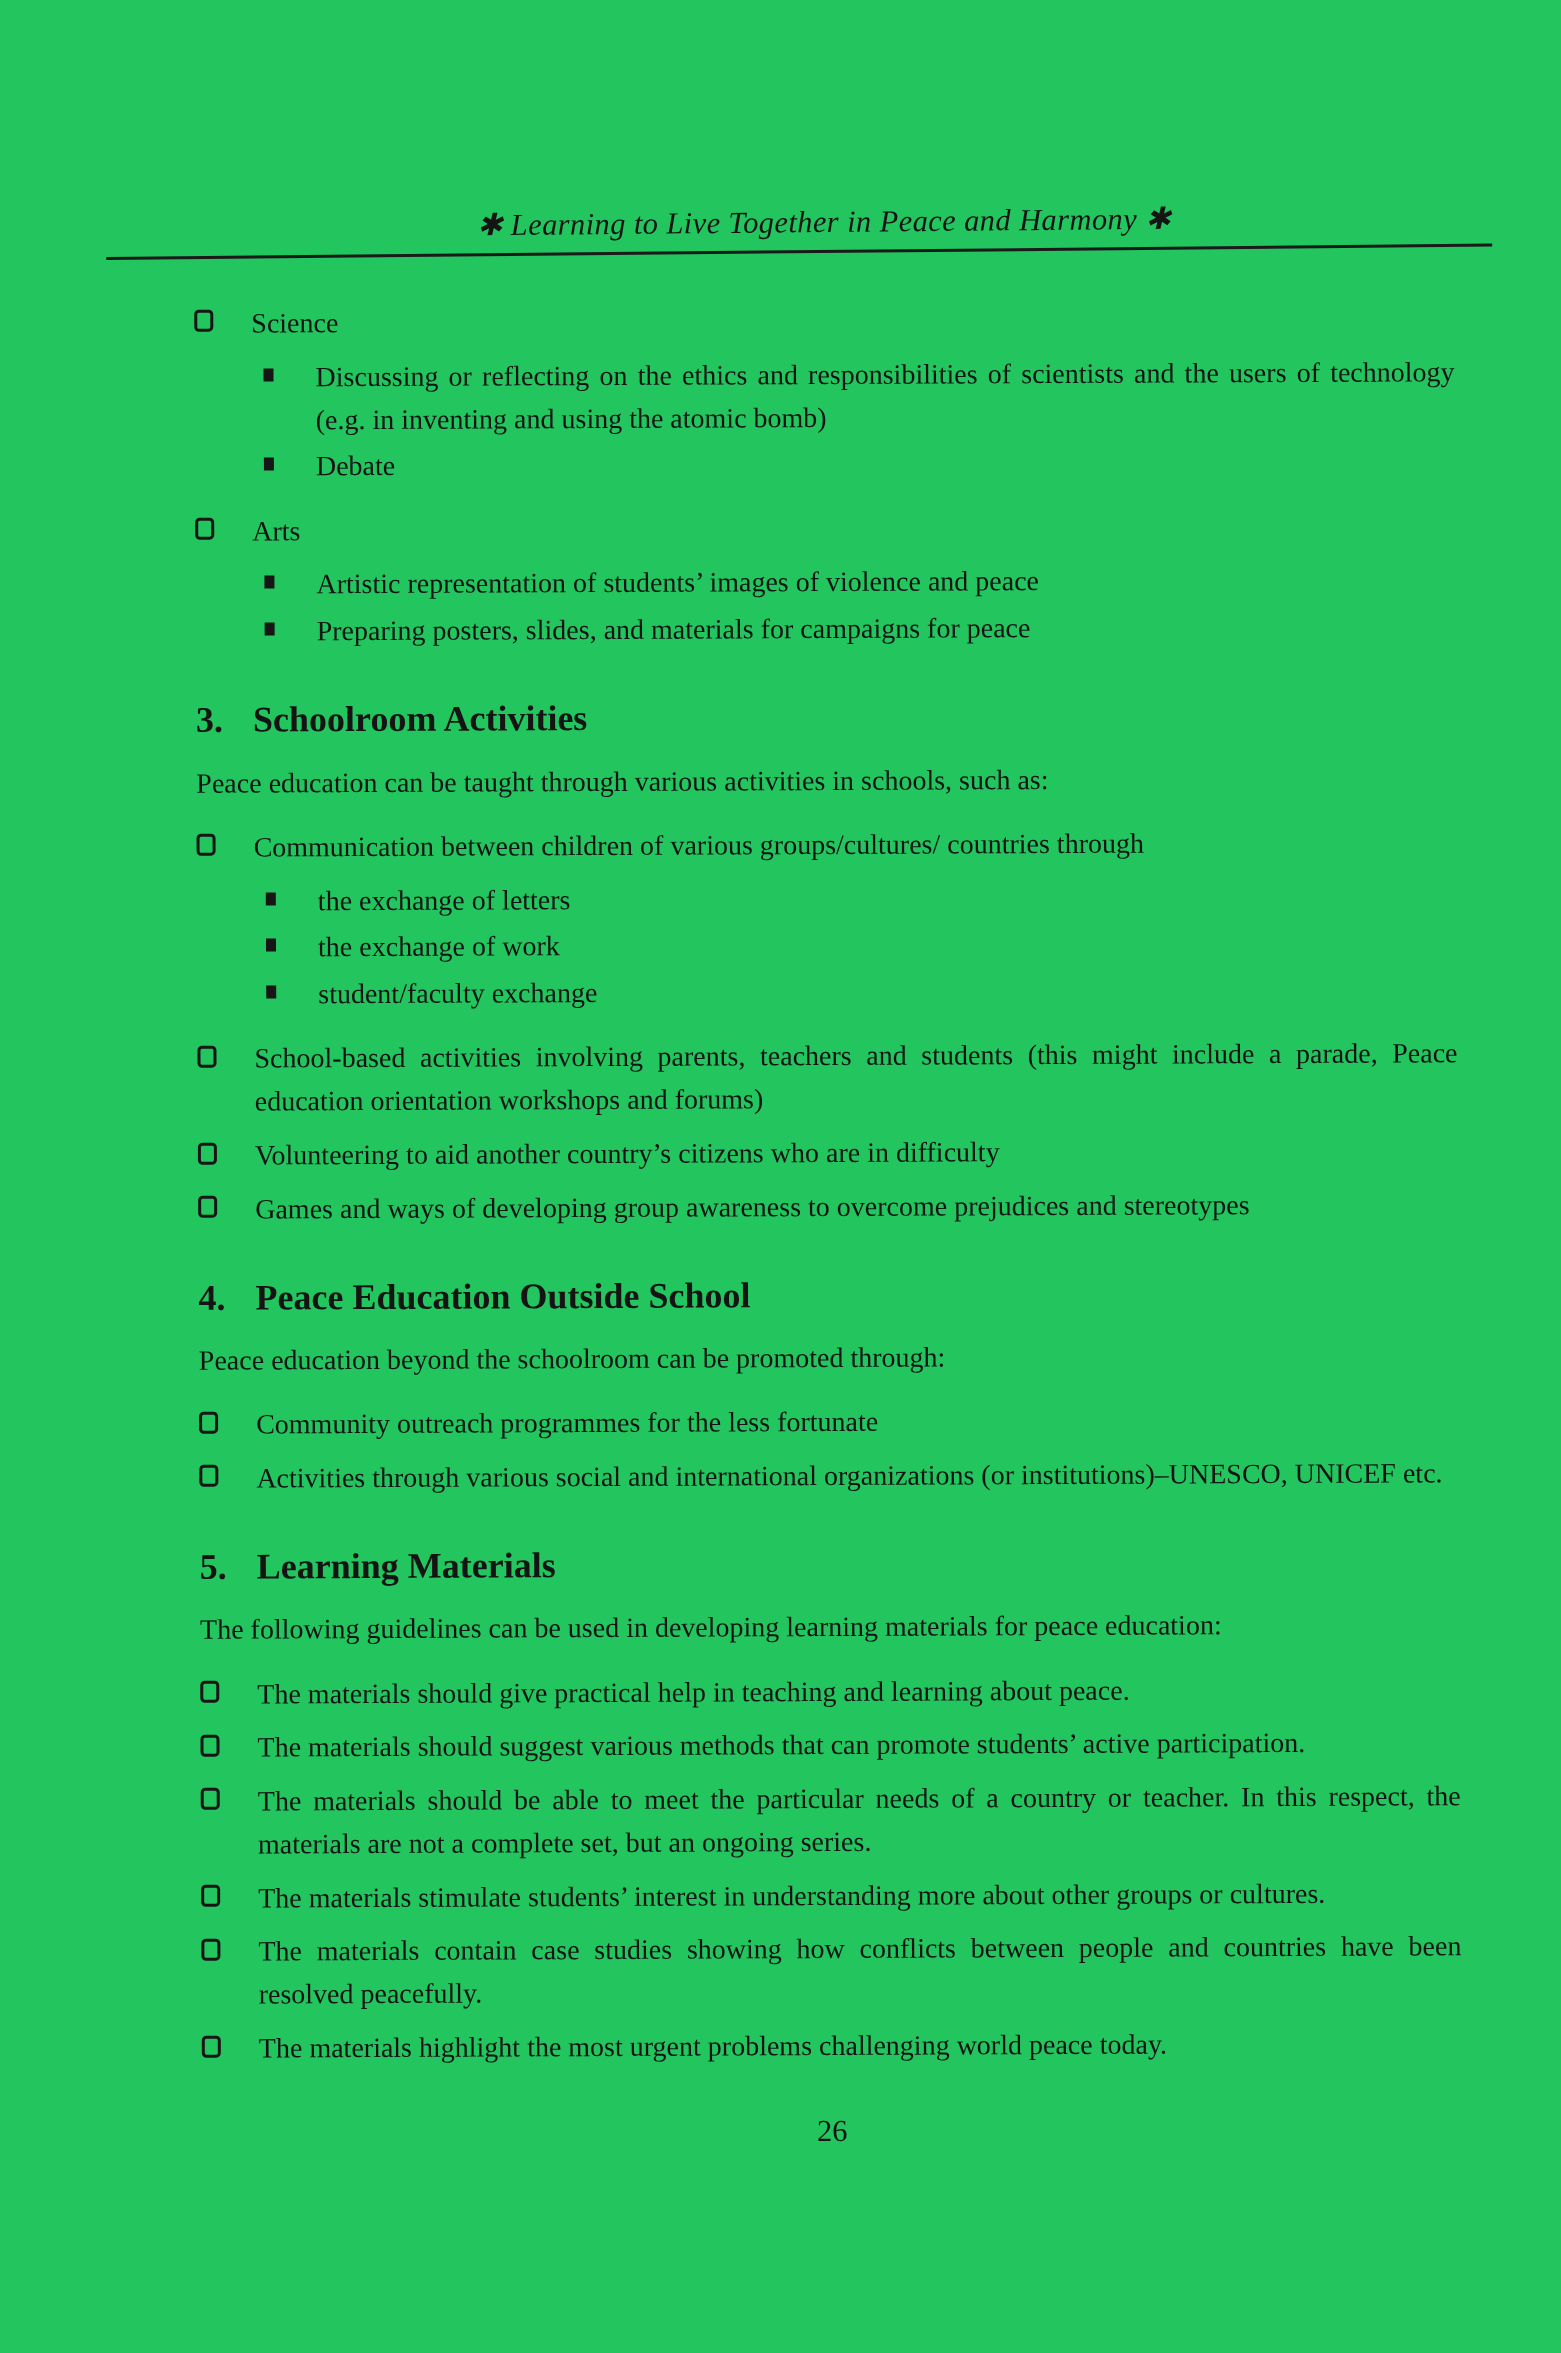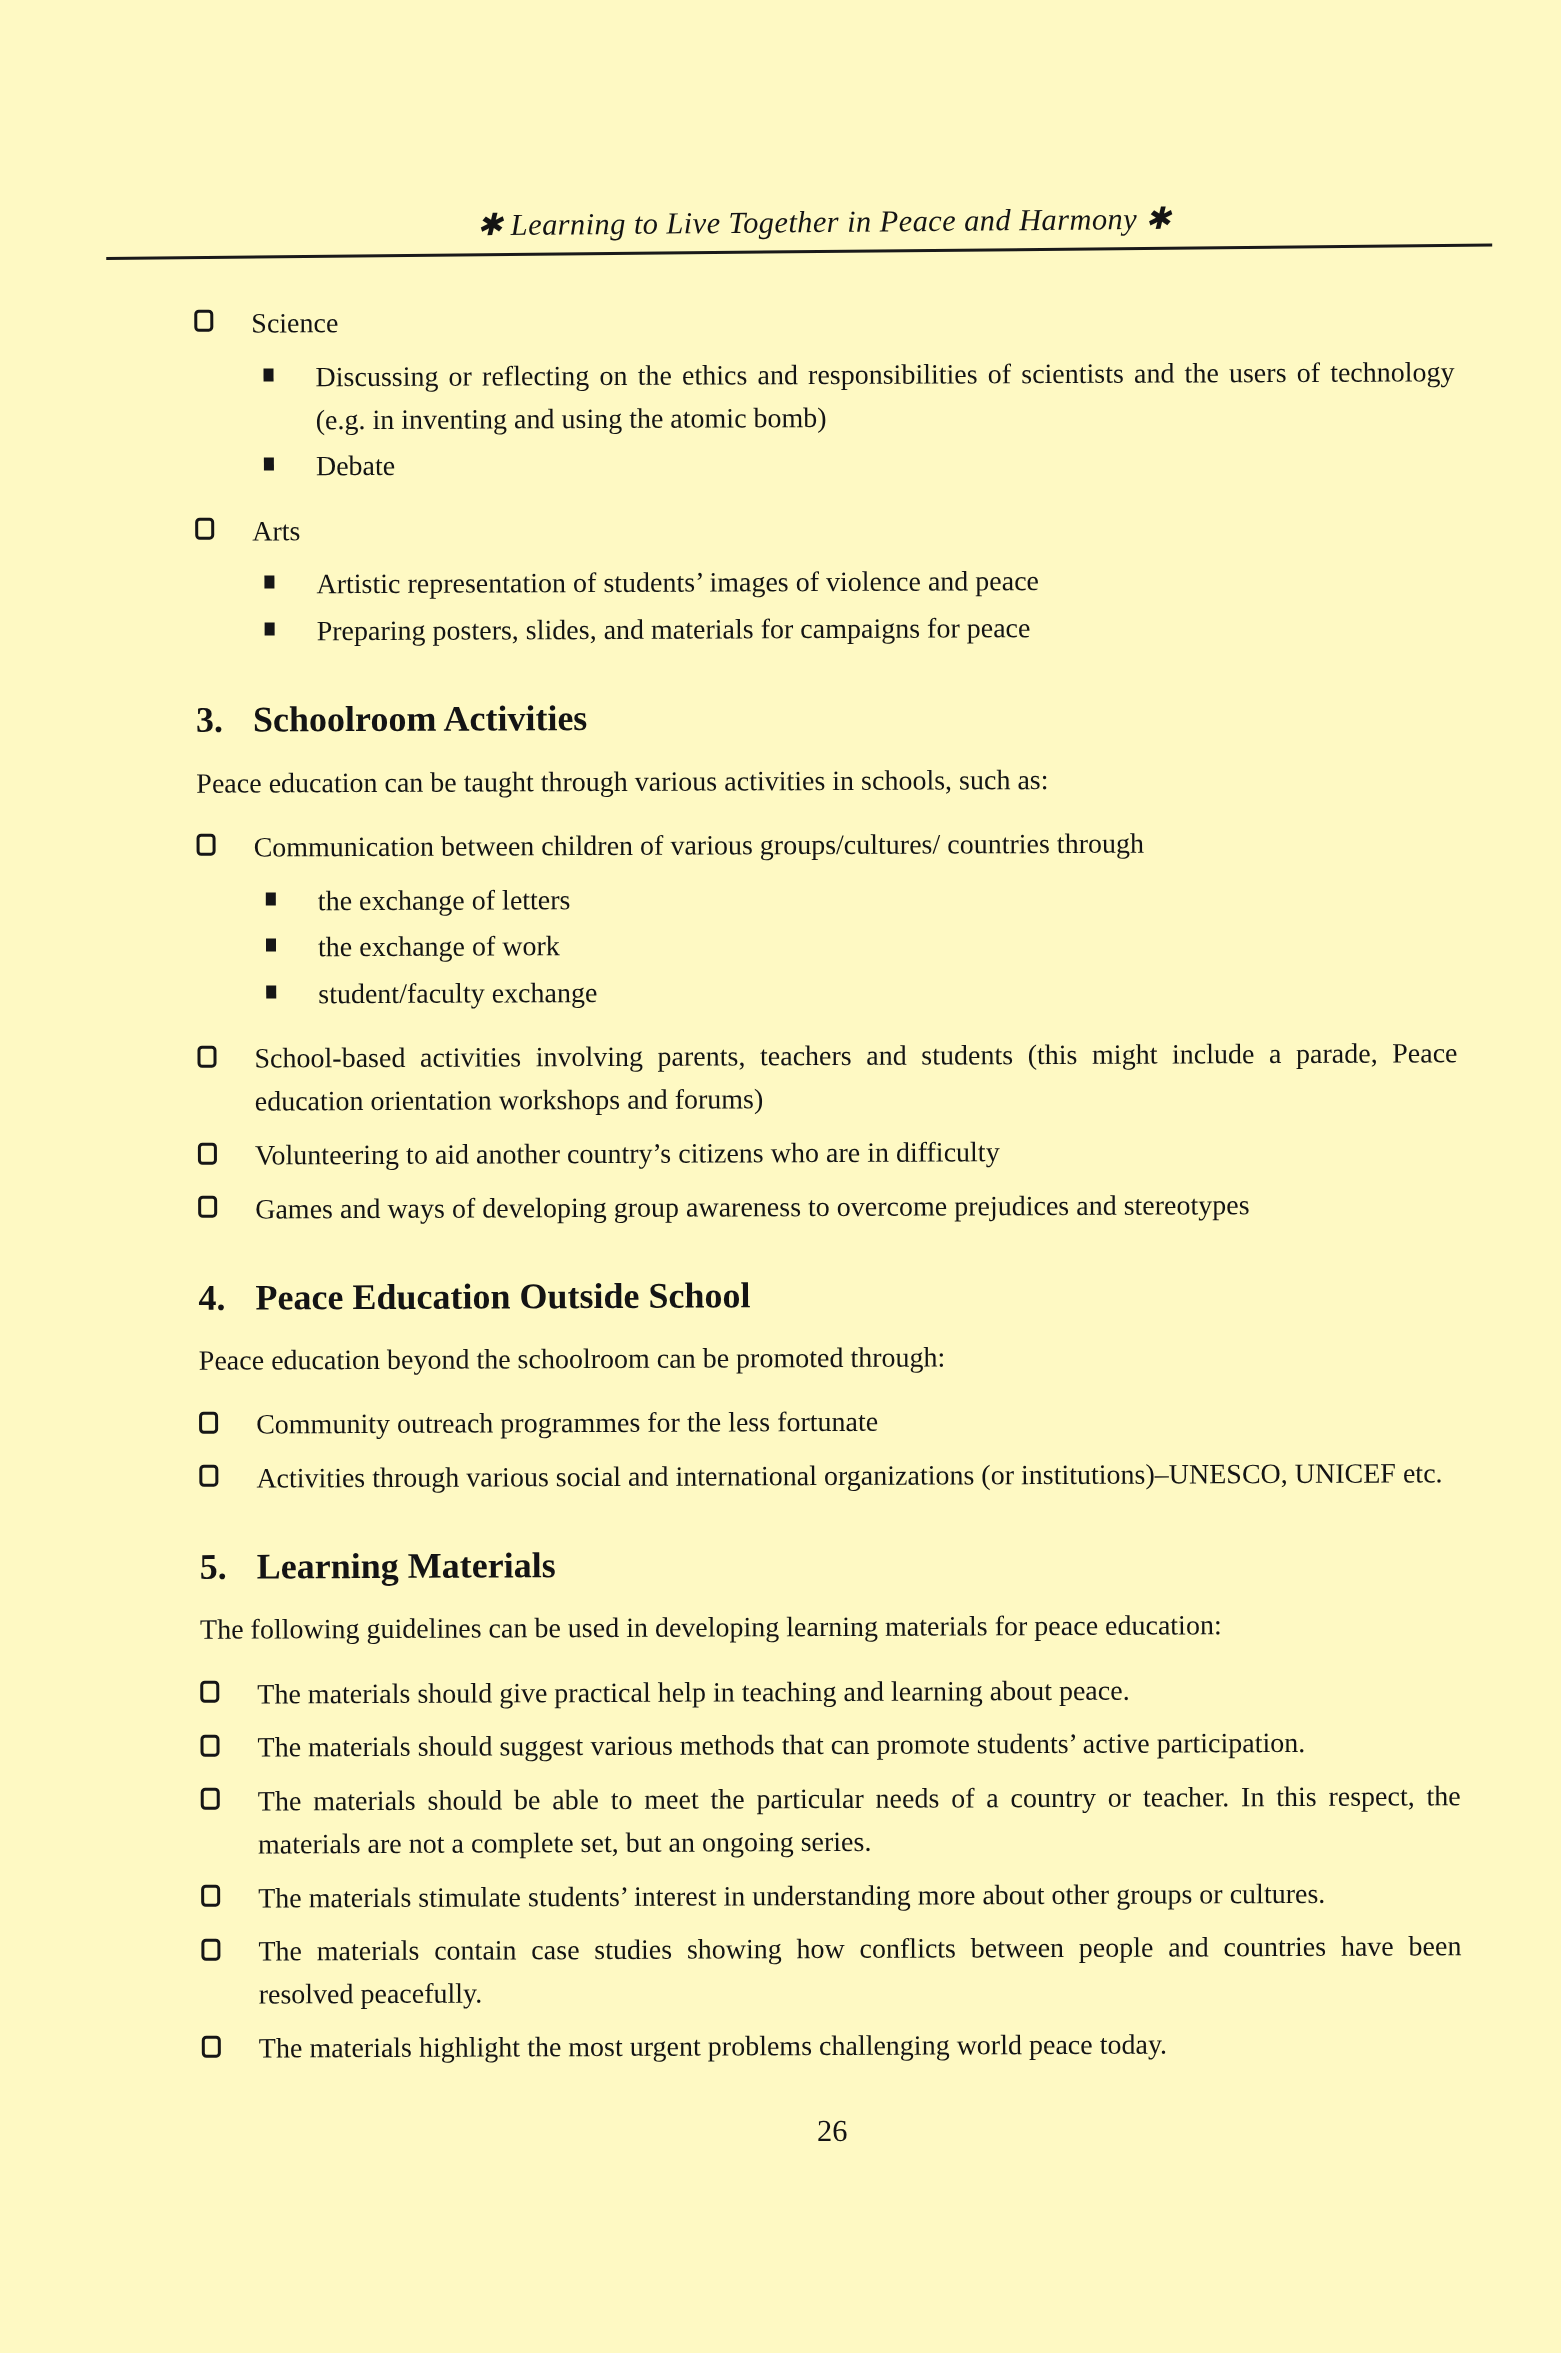--- a/index.html
+++ b/index.html
@@ -4,21 +4,21 @@
 <style>
   html, body {
     margin: 0;
     padding: 0;
     background: #ffffff;
   }
   .page {
     position: relative;
     width: 1561px;
     height: 2354px;
-    background: #fef9c3;
+    background: #22c55e;
     color: #141414;
     font-family: "Liberation Serif", serif;
     overflow: hidden;
     box-sizing: border-box;
     padding: 204px 107px 0 194px;
   }
   
   .header {
     transform: rotate(-0.55deg);
     transform-origin: 50% 50%;

